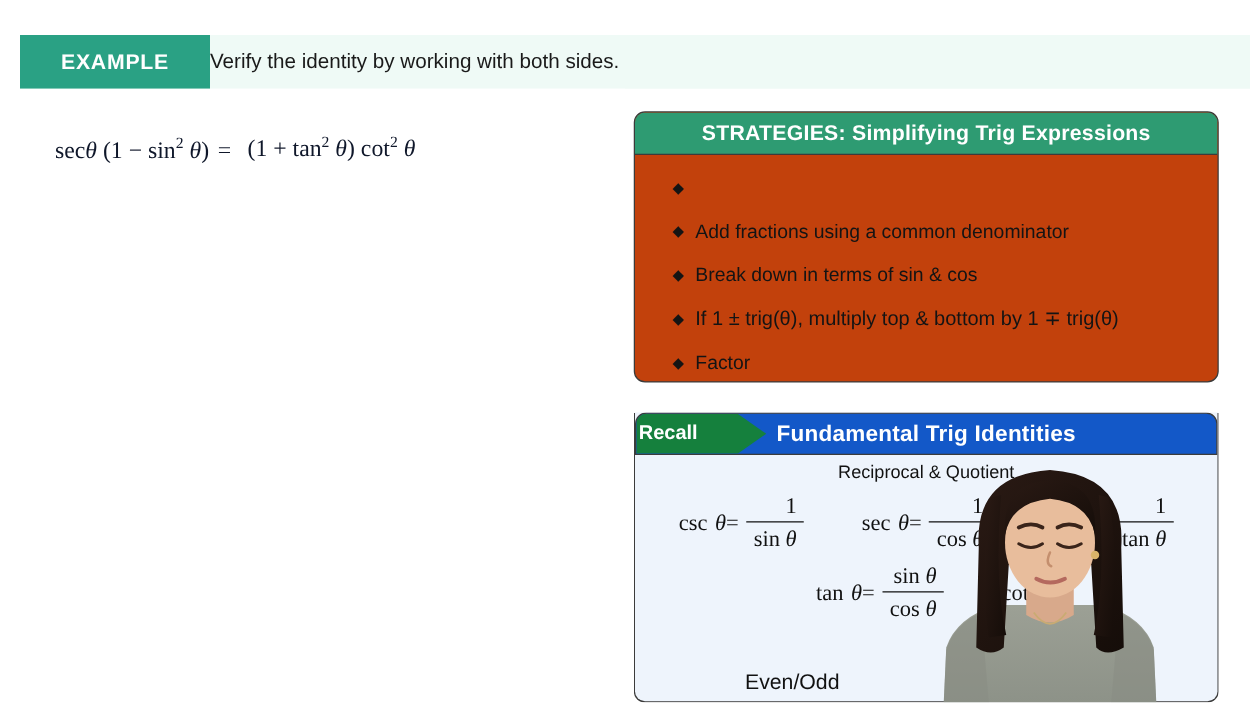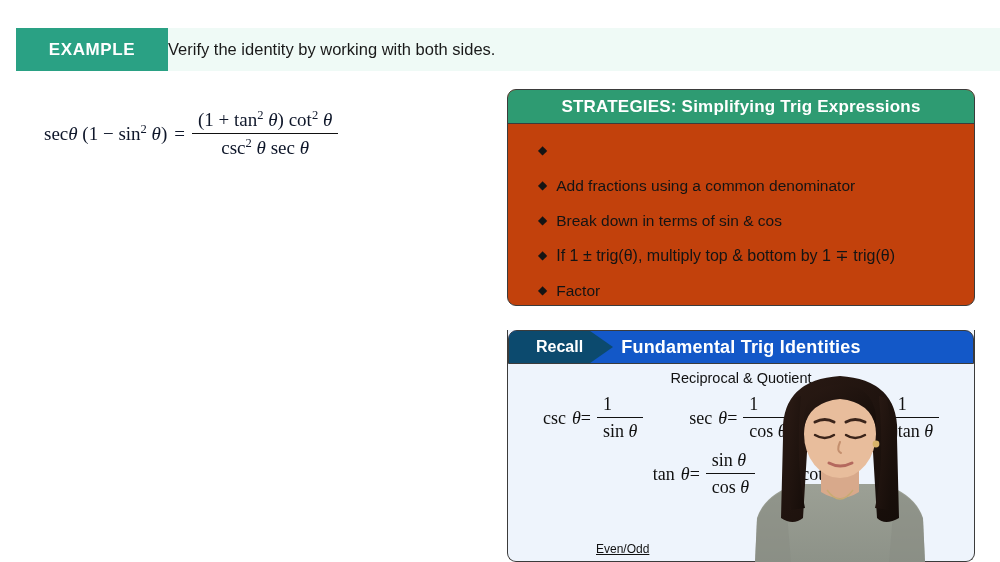--- a/index.html
+++ b/index.html
@@ -63,21 +63,21 @@
     color: #0f172a;
     display: flex;
     align-items: center;
     white-space: nowrap;
   }
   .eq-lhs { padding-right: 7px; }
   .eq-eq  { padding-right: 7px; }
   .frac {
     display: inline-flex;
     flex-direction: column;
-    align-items: flex-start;
+    align-items: flex-end;
     vertical-align: middle;
   }
   .frac .num {
     padding: 0 6px 2px 6px;
   }
   .frac .den {
     border-top: 1.4px solid #111111;
     padding: 3px 6px 0 6px;
     width: 100%;
     box-sizing: border-box;
@@ -156,26 +156,26 @@
     display: flex;
     align-items: center;
     justify-content: center;
   }
   .recall-tab {
     position: absolute;
     left: 0;
     top: 0;
     height: 100%;
     width: 104px;
-    background: #0c4a6e;
+    background: #15803d;
     border-radius: 8px 0 0 0;
     clip-path: polygon(0 0, 78% 0, 100% 50%, 78% 100%, 0 100%);
     display: flex;
     align-items: center;
-    padding-left: 27px;
+    padding-left: 2px;
     box-sizing: border-box;
   }
   .recall-tab-label {
     color: #ffffff;
     font-size: 16px;
     font-weight: bold;
   }
   .recall-title {
     color: #ffffff;
     font-size: 18px;
@@ -208,22 +208,21 @@
     align-items: center;
     white-space: nowrap;
   }
   .identity .lab { padding-right: 6px; }
   .identity .eqs { padding-right: 6px; }
   .evenodd-label {
     position: absolute;
     left: 88px;
     bottom: 4px;
     font-family: "Liberation Sans", sans-serif;
-    font-size: 12px;
-    text-decoration: underline;
+    font-size: 17px;
     color: #111111;
   }
 
   
   .presenter {
     position: absolute;
     left: 735px;
     top: 368px;
     width: 210px;
     height: 194px;
@@ -246,23 +245,20 @@
 <div class="work-area">
   <div class="equation">
     <span class="eq-lhs">
       <span>sec</span><span class="it">θ</span>
       <span>(1 − sin</span><sup>2</sup>&nbsp;<span class="it">θ</span><span>)</span>
     </span>
     <span class="eq-eq">=</span>
     <span class="frac">
       <span class="num">
         <span>(1 + tan</span><sup>2</sup>&nbsp;<span class="it">θ</span><span>) cot</span><sup>2</sup>&nbsp;<span class="it">θ</span>
-      </span>
-      <span class="den">
-        <span>csc</span><sup>2</sup>&nbsp;<span class="it">θ</span>&nbsp;<span>sec</span>&nbsp;<span class="it">θ</span>
       </span>
     </span>
   </div>
 </div>
 
 <div class="strategies-panel">
   <div class="strategies-header">
     <span>STRATEGIES: Simplifying Trig Expressions</span>
   </div>
   <div class="strategies-body">

